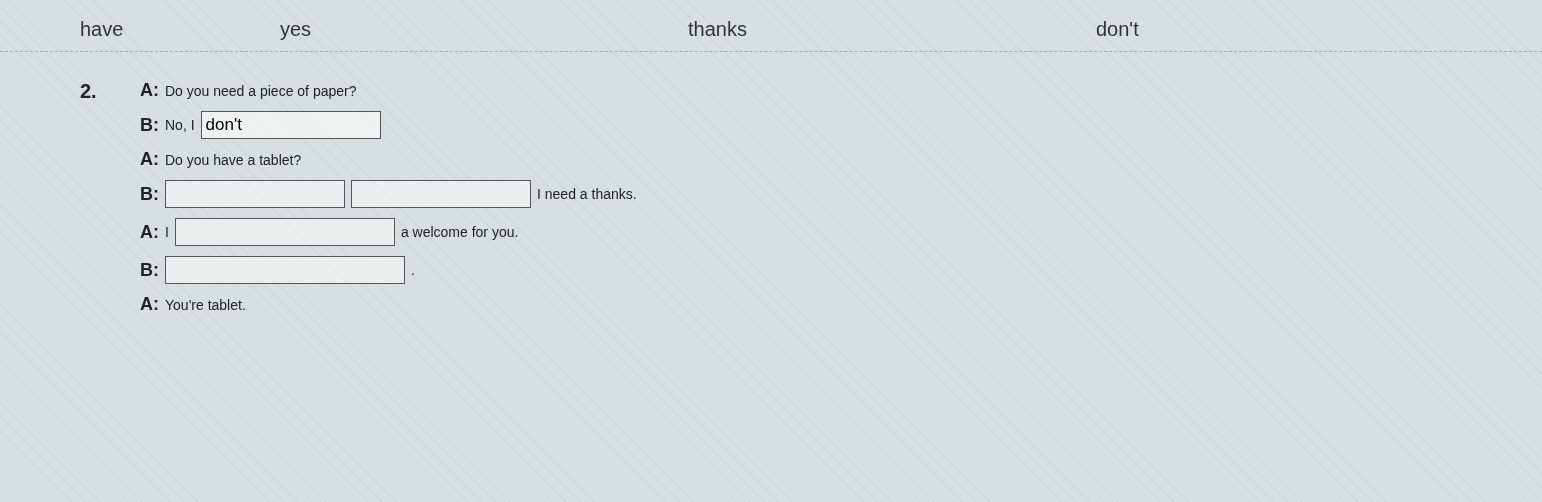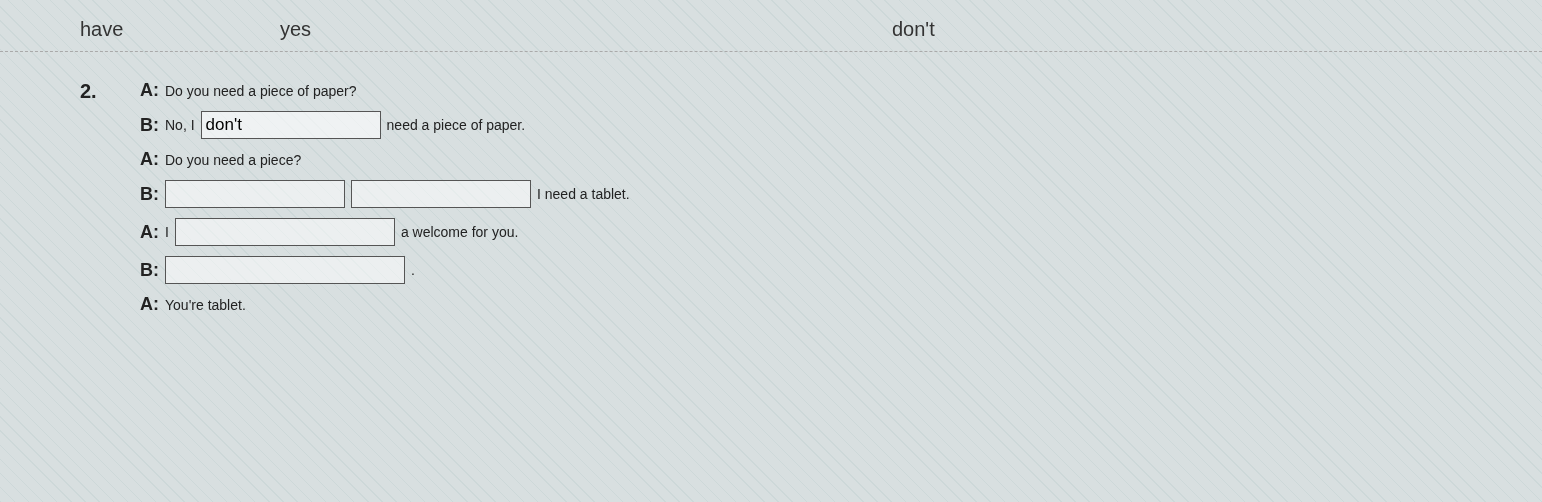--- a/index.html
+++ b/index.html
@@ -105,52 +105,52 @@
     .text-content {
       font-size: 14px;
     }
   </style>
 </head>
 <body>
 
 <div class="header-words">
   <span class="header-word">have</span>
   <span class="header-word">yes</span>
+  <span class="header-word">thanks</span>
   <span class="header-word">don't</span>
 </div>
 
 <hr class="divider">
 
 <div class="content">
   <div class="question-number">
     <span class="number">2.</span>
     <div class="dialogue">
 
       <div class="dialogue-line">
         <span class="speaker">A:</span>
         <span class="text-content">Do you need a piece of paper?</span>
       </div>
 
       <div class="dialogue-line">
         <span class="speaker">B:</span>
         <span class="text-content">No, I</span>
         <input class="fill-input prefilled" type="text" value="don't" style="">
-        <span class="text-content">need a piece of paper.</span>
       </div>
 
       <div class="dialogue-line">
         <span class="speaker">A:</span>
-        <span class="text-content">Do you need a piece?</span>
+        <span class="text-content">Do you have a tablet?</span>
       </div>
 
       <div class="dialogue-line">
         <span class="speaker">B:</span>
         <input class="fill-input" type="text" value="" style="">
         <input class="fill-input" type="text" value="" style="">
-        <span class="text-content">I need a tablet.</span>
+        <span class="text-content">I need a thanks.</span>
       </div>
 
       <div class="dialogue-line">
         <span class="speaker">A:</span>
         <span class="text-content">I</span>
         <input class="fill-input" type="text" value="" style="width: 220px;">
         <span class="text-content">a welcome for you.</span>
       </div>
 
       <div class="dialogue-line">

